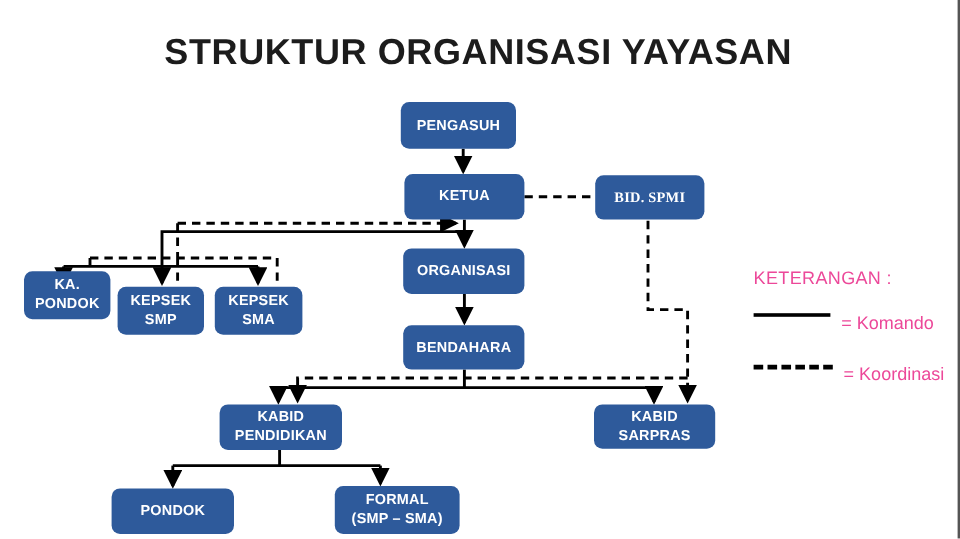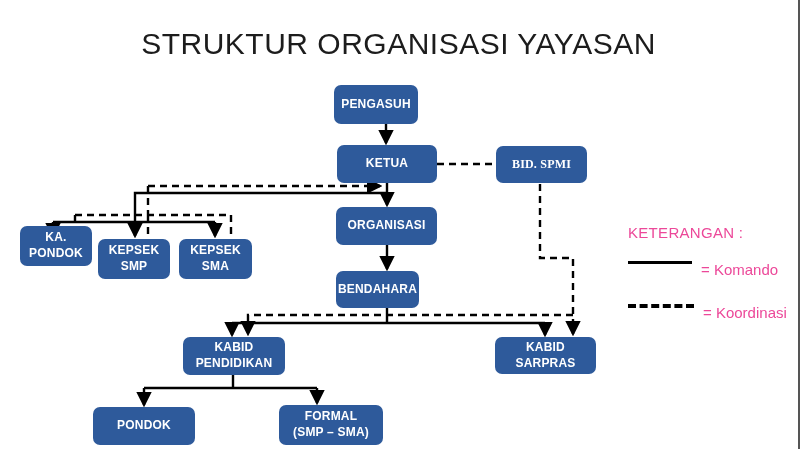--- a/index.html
+++ b/index.html
@@ -2,34 +2,34 @@
 <html><head>
 <meta charset="utf-8">
 <style>
   html,body{margin:0;padding:0;background:#fff;}
   #canvas{
     position:relative;width:800px;height:449px;background:#ffffff;
     overflow:hidden;font-family:"Liberation Sans",sans-serif;
   }
   #title{
     position:absolute;top:27px;left:0;width:797px;text-align:center;
-    font-size:30px;letter-spacing:0.5px;color:#1c1c1c;font-weight:400;
+    font-size:30px;letter-spacing:0.5px;color:#1c1c1c;font-weight:700;
   }
   #connectors{position:absolute;left:0;top:0;}
   .node{
     position:absolute;background:#2e5a9b;color:#ffffff;border-radius:7px;
     display:flex;align-items:center;justify-content:center;text-align:center;
     font-weight:bold;font-size:12px;line-height:1.3;white-space:pre-line;
     letter-spacing:0.2px;
   }
-  #n-pengasuh{left:334px;top:85px;width:84px;height:39px;}
+  #n-pengasuh{left:334px;top:85px;width:96px;height:39px;}
   #n-ketua{left:337px;top:145px;width:100px;height:38px;}
   #n-bidspmi{left:496px;top:146px;width:91px;height:37px;font-family:Liberation Serif, serif;}
   #n-sekretaris{left:336px;top:207px;width:101px;height:38px;}
-  #n-bendahara{left:336px;top:271px;width:83px;height:37px;}
+  #n-bendahara{left:336px;top:271px;width:101px;height:37px;}
   #n-kapondok{left:20px;top:226px;width:72px;height:40px;}
   #n-kepseksmp{left:98px;top:239px;width:72px;height:40px;}
   #n-kepseksma{left:179px;top:239px;width:73px;height:40px;}
   #n-kabidpendidikan{left:183px;top:337px;width:102px;height:38px;}
   #n-kabidsarpras{left:495px;top:337px;width:101px;height:37px;}
   #n-pondok{left:93px;top:407px;width:102px;height:38px;}
   #n-formal{left:267px;top:405px;width:104px;height:40px;margin-left:12px;}
   #legend{position:absolute;left:628px;top:224px;color:#ec4899;font-size:15px;}
   #legend .heading{margin-bottom:20px;letter-spacing:0.3px;}
   .legend-row{display:flex;align-items:flex-start;gap:9px;margin-bottom:26px;}

